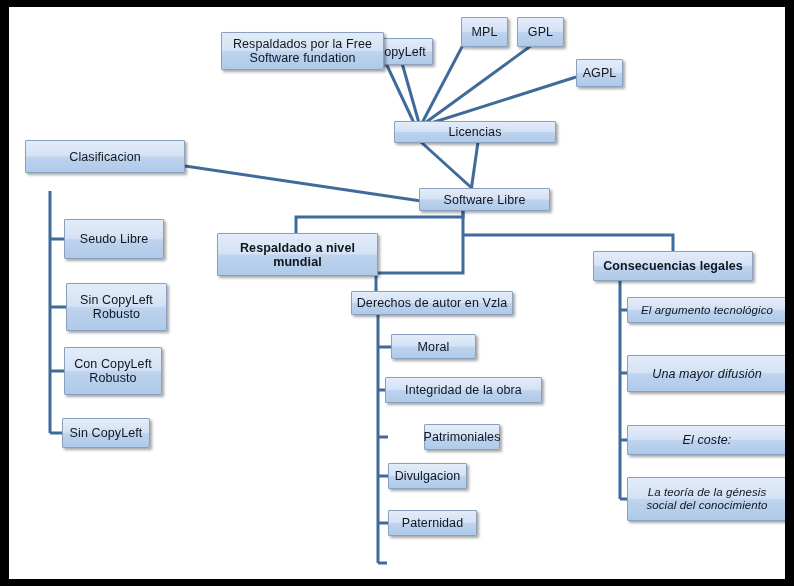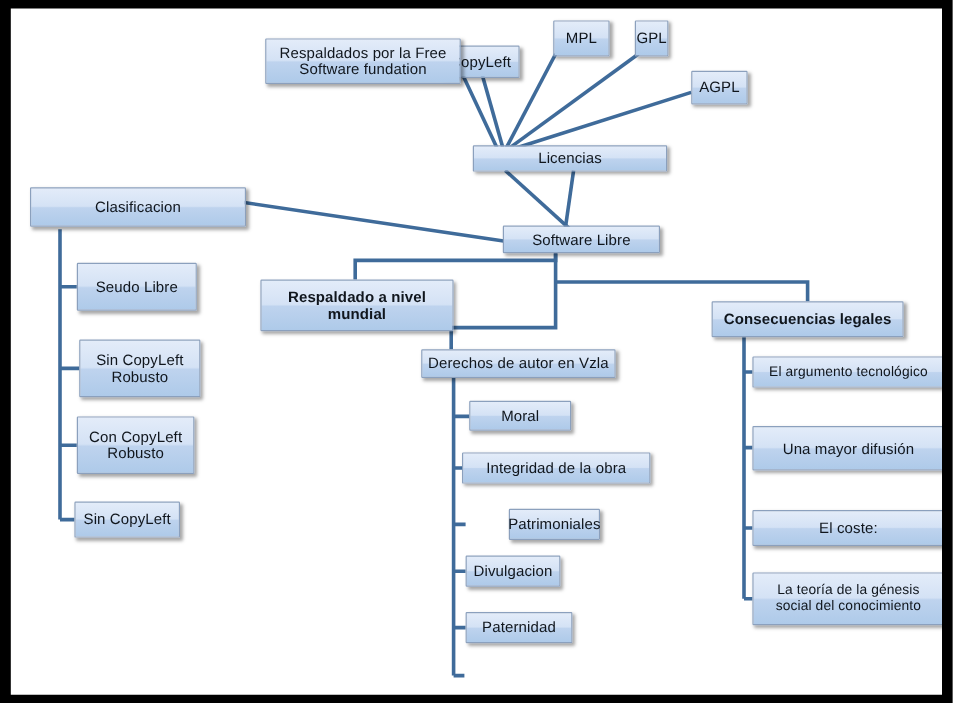--- a/index.html
+++ b/index.html
@@ -51,21 +51,21 @@
     text-align: center;
     color: #10161d;
     font-size: 12.5px;
     line-height: 1.12;
     padding: 1px 4px;
     letter-spacing: 0.1px;
     white-space: pre-line;
     z-index: 5;
   }
   .node.bold   { font-weight: bold; }
-  .node.italic { }
+  .node.italic { font-style: italic; }
   .node.small  { font-size: 11.5px; }
   .node.behind { z-index: 3; }
   .node.front  { z-index: 9; }
 </style>
 </head>
 <body>
 
 <div id="canvas">
   <div id="stage">
 
@@ -95,27 +95,27 @@
       </g>
     </svg>
 
     <div class="node front" style="left:212px; top:25px; width:163px; height:38px;">Respaldados  por la Free
 Software fundation</div>
 
     <div class="node behind" style="left:359px; top:31px; width:65px; height:27px;">CopyLeft</div>
 
     <div class="node" style="left:452px; top:10px; width:47px; height:30px;">MPL</div>
 
-    <div class="node" style="left:520px; top:10px; width:28px; height:30px;">GPL</div>
+    <div class="node" style="left:508px; top:10px; width:47px; height:30px;">GPL</div>
 
     <div class="node" style="left:567px; top:52px; width:47px; height:28px;">AGPL</div>
 
     <div class="node front" style="left:385px; top:114px; width:162px; height:22px;">Licencias</div>
 
-    <div class="node front" style="left:16px; top:149px; width:180px; height:33px;">Clasificacion</div>
+    <div class="node front" style="left:16px; top:133px; width:160px; height:33px;">Clasificacion</div>
 
     <div class="node front" style="left:410px; top:181px; width:131px; height:23px;">Software Libre</div>
 
     <div class="node" style="left:55px; top:212px; width:100px; height:40px;">Seudo Libre</div>
 
     <div class="node" style="left:57px; top:276px; width:101px; height:48px;">Sin CopyLeft
 Robusto</div>
 
     <div class="node" style="left:55px; top:340px; width:98px; height:48px;">Con  CopyLeft
 Robusto</div>

